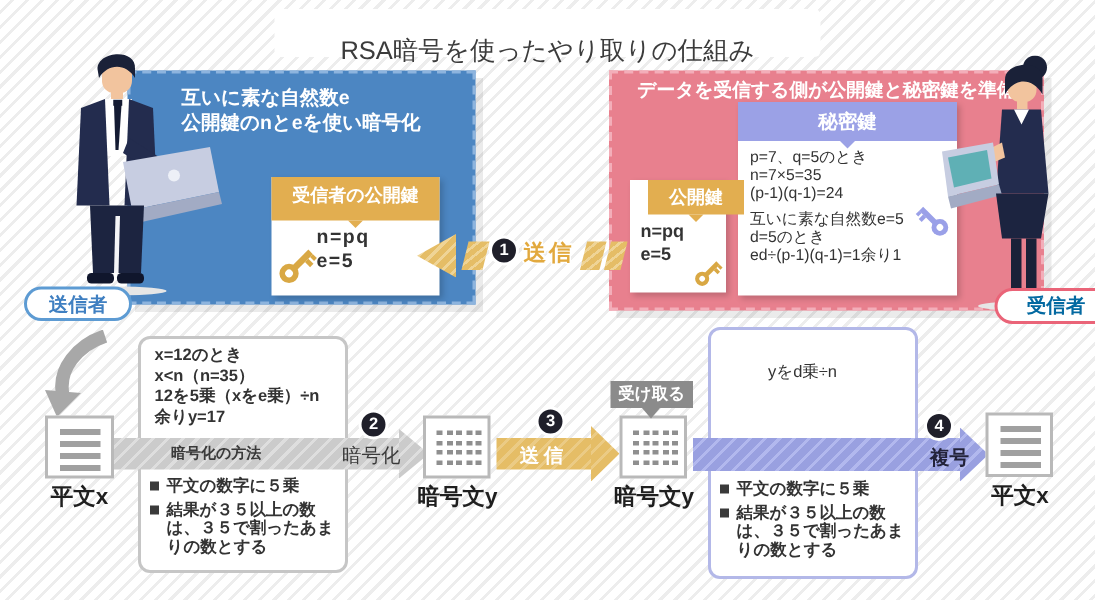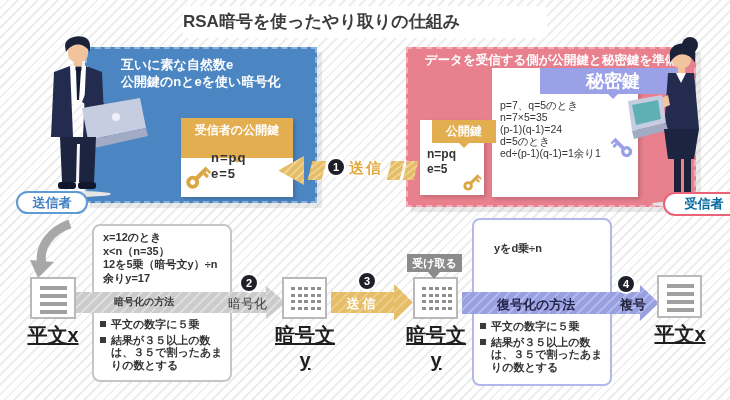--- a/index.html
+++ b/index.html
@@ -1,44 +1,44 @@
 <!DOCTYPE html>
 <html><head>
 <meta charset="utf-8">
 <style>
   html,body{margin:0;padding:0;}
   .stage{position:relative;width:730px;height:400px;overflow:hidden;
     background:repeating-linear-gradient(135deg,#ffffff 0 5px,#ededed 5px 7px);
     font-family:"Liberation Sans","DejaVu Sans",sans-serif;}
   
   .title-band{position:absolute;left:183px;top:6px;width:364px;height:32px;background:#fff;border-radius:4px;}
-  .title{position:absolute;left:0;top:0;width:100%;margin:0;text-align:left;line-height:32px;
-    font-size:17px;font-weight:bold;color:#3c3c3c;}
+  .title{position:absolute;left:0;top:12px;width:100%;margin:0;text-align:center;line-height:32px;
+    font-size:17px;font-weight:normal;color:#3c3c3c;}
   
   .panel{position:absolute;box-sizing:border-box;}
   .panel-blue{left:85px;top:47px;width:232px;height:156px;background:#4c86c2;
     border:2px dashed #8db4de;box-shadow:5px 5px 0 rgba(0,0,0,.08);}
   .panel-pink{left:406px;top:47px;width:290px;height:160px;background:#e8808e;
     border:2px dashed #f3aeb9;box-shadow:5px 5px 0 rgba(0,0,0,.08);}
   .cap-blue{position:absolute;left:121px;top:56px;color:#fff;font-weight:bold;font-size:13px;line-height:17px;}
   .cap-pink{position:absolute;left:410px;top:52px;width:282px;text-align:center;color:#fff;font-weight:bold;font-size:12.5px;}
   
   .card{position:absolute;background:#fff;box-shadow:2px 2px 4px rgba(0,0,0,.18);}
   .card-head{position:relative;width:100%;color:#fff;font-weight:bold;text-align:center;}
   .gold-bg{background:#e2ae50;}
   .purple-bg{background:#9ba1e6;}
   .ptr{position:absolute;left:50%;top:100%;transform:translateX(-50%);width:0;height:0;border:5px solid transparent;}
   .ptr-gold{border-top-color:#e2ae50;}
   .ptr-purple{border-top-color:#9ba1e6;}
   .spk{left:181px;top:118px;width:112px;height:79px;}
-  .spk .card-head{height:40px;line-height:24px;font-size:12px;}
+  .spk .card-head{height:29px;line-height:24px;font-size:12px;}
   .spk-vals{position:absolute;left:30px;top:32px;font-size:13px;font-weight:bold;color:#333;letter-spacing:1px;line-height:16px;}
   .key-spk{position:absolute;left:2px;top:44px;}
   .priv{left:492px;top:68px;width:146px;height:129px;}
-  .priv .card-head{height:26px;line-height:26px;font-size:18px;margin-left:48px;}
+  .priv .card-head{height:26px;line-height:26px;font-size:13px;}
   .priv-lines{position:absolute;left:8px;top:31px;font-size:10.5px;font-weight:normal;color:#333;line-height:12px;}
   .gapline{margin-top:5px;}
   .key-priv{position:absolute;right:3px;top:66px;}
   .rpk{left:420px;top:120px;width:64px;height:75px;}
   .rpk .card-head{height:23px;line-height:23px;font-size:12px;margin-left:12px;}
   .rpk-vals{position:absolute;left:7px;top:27px;font-size:12px;font-weight:bold;color:#333;line-height:15px;}
   .key-rpk{position:absolute;right:1px;bottom:2px;}
   
   .pill{position:absolute;background:#fff;border-radius:13px;text-align:center;font-weight:bold;box-sizing:border-box;z-index:6;}
   .pill-sender{left:16px;top:191px;width:72px;height:23px;line-height:19px;border:2px solid #5d9bd3;color:#3f7fc1;font-size:13px;}
@@ -62,21 +62,21 @@
   
   .person{position:absolute;z-index:4;}
   .man{left:24px;top:32px;}
   .woman{left:626px;top:37px;}
   .carrow{position:absolute;left:28px;top:220px;z-index:2;}
   
   .mbox{position:absolute;background:#fff;border-radius:8px;box-sizing:border-box;z-index:1;}
   .enc-box{left:92px;top:224px;width:140px;height:158px;border:2px solid #c6c6c6;}
   .dec-box{left:472px;top:218px;width:140px;height:168px;border:2px solid #b3b8e8;}
   .enc-lines{position:absolute;left:103px;top:231px;font-size:11px;font-weight:bold;color:#333;line-height:13.5px;z-index:2;}
-  .dec-lines{position:absolute;left:494px;top:240px;font-size:11px;font-weight:bold;color:#333;line-height:17px;z-index:2;}
+  .dec-lines{position:absolute;left:512px;top:240px;font-size:11px;font-weight:normal;color:#333;line-height:17px;z-index:2;}
   .bullets{position:absolute;font-size:11px;font-weight:bold;color:#333;z-index:3;}
   .enc-bullets{left:100px;top:318px;width:126px;}
   .dec-bullets{left:480px;top:320px;width:128px;}
   .bullet{position:relative;padding-left:11px;line-height:12.5px;margin-bottom:3px;}
   .sq{position:absolute;left:0;top:3px;width:6px;height:6px;background:#3a3a3a;}
   
   .band-gray{position:absolute;left:74px;top:292px;width:192px;height:21px;z-index:2;
     background:repeating-linear-gradient(135deg,#cbcbcb 0 5px,#dedede 5px 7px);}
   .band-gray-head{position:absolute;left:266px;top:286px;width:20px;height:33px;z-index:2;
     background:repeating-linear-gradient(135deg,#cbcbcb 0 5px,#dedede 5px 7px);clip-path:polygon(0 0,100% 50%,0 100%);}
@@ -103,21 +103,21 @@
   
   .doc{position:absolute;background:#fff;border:2px solid #b9b9b9;box-sizing:border-box;z-index:5;}
   .doc-plain1{left:30px;top:277px;width:46px;height:42px;}
   .doc-cipher1{left:282px;top:277px;width:45px;height:42px;}
   .doc-cipher2{left:413px;top:277px;width:45px;height:42px;}
   .doc-plain2{left:657px;top:275px;width:45px;height:43px;}
   .bars{position:absolute;left:8px;top:7px;}
   .bar{width:27px;height:4px;background:#a0a0a0;margin-bottom:4px;}
   .cells{position:absolute;left:7px;top:8px;width:33px;display:flex;flex-wrap:wrap;}
   .cell{width:4px;height:3px;background:#8f8f8f;margin:0 2.5px 3.5px 0;}
-  .doc-label{position:absolute;font-size:20px;font-weight:bold;color:#1f1f1f;text-align:center;z-index:5;text-decoration:underline;}
+  .doc-label{position:absolute;font-size:15px;font-weight:bold;color:#1f1f1f;text-align:center;z-index:5;}
   .lbl-plain1{left:23px;top:322px;width:60px;}
   .lbl-cipher1{left:272px;top:322px;width:66px;}
   .lbl-cipher2{left:403px;top:322px;width:66px;}
   .lbl-plain2{left:650px;top:321px;width:60px;}
 </style>
 </head>
 <body>
 
 <div class="stage">
 
@@ -185,20 +185,21 @@
 
   <div class="card priv">
     <div class="card-head purple-bg">
       <span>秘密鍵</span>
       <i class="ptr ptr-purple"></i>
     </div>
     <div class="priv-lines">
       <div>p=7、q=5のとき</div>
       <div>n=7×5=35</div>
       <div>(p-1)(q-1)=24</div>
+      <div class="gapline">互いに素な自然数e=5</div>
       <div>d=5のとき</div>
       <div>ed÷(p-1)(q-1)=1余り1</div>
     </div>
     <svg class="key-priv" width="26" height="26" viewBox="0 0 28 28">
       <g transform="translate(28,0) scale(-1,1)">
         <g transform="rotate(-45 14 14)">
           <circle cx="7" cy="14" r="6" fill="#9aa0e8"></circle>
           <circle cx="7" cy="14" r="2.4" fill="#fff"></circle>
           <rect x="12" y="12" width="14" height="4" fill="#9aa0e8"></rect>
           <rect x="19" y="16" width="3" height="4.5" fill="#9aa0e8"></rect>
@@ -250,21 +251,21 @@
 
   <svg class="carrow" width="48" height="60" viewBox="0 0 48 60">
     <path d="M42,4 C24,10 10,26 14,44" stroke="#a8a8a8" stroke-width="9" fill="none"></path>
     <polygon points="2,40 26,42 10,58" fill="#a8a8a8"></polygon>
   </svg>
 
   <div class="mbox enc-box"></div>
   <div class="enc-lines">
     <div>x=12のとき</div>
     <div>x&lt;n（n=35）</div>
-    <div>12を5乗（暗号文y）÷n</div>
+    <div>12を5乗（xをe乗）÷n</div>
     <div>余りy=17</div>
   </div>
   <div class="bullets enc-bullets">
     <div class="bullet"><span class="sq"></span><span>平文の数字に５乗</span></div>
     <div class="bullet"><span class="sq"></span><span>結果が３５以上の数は、３５で割ったあまりの数とする</span></div>
   </div>
 
   <div class="mbox dec-box"></div>
   <div class="dec-lines">
     <div>yをd乗÷n</div>
@@ -275,21 +276,20 @@
   </div>
 
   <div class="band-gray"></div>
   <div class="band-gray-head"></div>
   <div class="band-gray-title">暗号化の方法</div>
   <div class="lbl-enc-step">暗号化</div>
   <div class="stepnum c2">2</div>
 
   <div class="band-purple"></div>
   <div class="band-purple-head"></div>
-  <div class="band-purple-title">復号化の方法</div>
   <div class="lbl-dec-step">複号</div>
   <div class="stepnum c4">4</div>
 
   <div class="a3-body"></div>
   <div class="a3-head"></div>
   <div class="a3-label">送信</div>
   <div class="stepnum c3">3</div>
 
   <div class="tag">受け取る</div>
   <div class="tag-ptr"></div>

